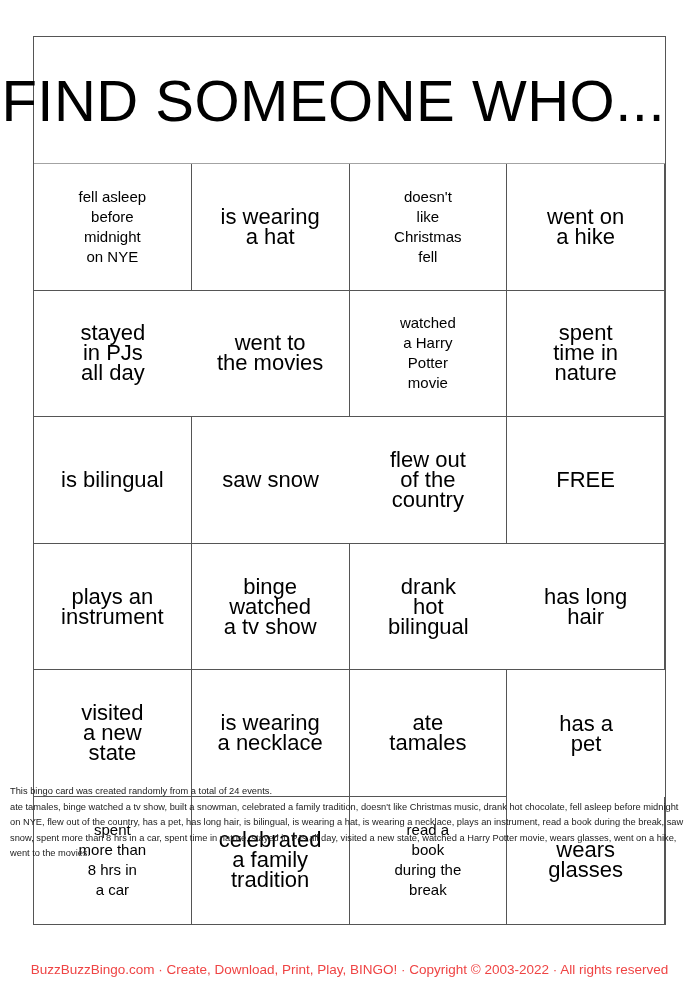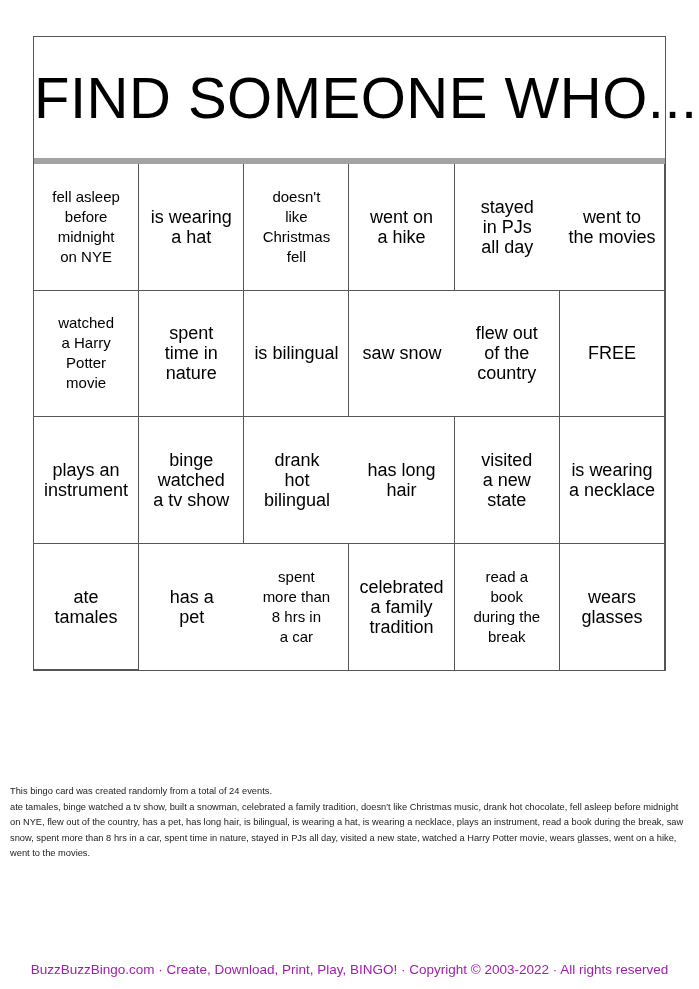--- a/index.html
+++ b/index.html
@@ -1,27 +1,27 @@
 <!DOCTYPE html>
 <html><head>
 <meta charset="utf-8">
 <style>
   html, body { margin:0; padding:0; background:#ffffff; }
   body { width:699px; height:989px; position:relative; font-family:"Liberation Sans", sans-serif; color:#000; overflow:hidden; }
   .card { position:absolute; left:33px; top:36px; width:633px; border:1px solid #555; box-sizing:border-box; }
-  .header { height:127px; display:flex; align-items:center; justify-content:flex-start; border-bottom:6px solid #a3a3a3; box-sizing:border-box; }
+  .header { height:127px; display:flex; align-items:center; justify-content:flex-end; border-bottom:1px solid #a3a3a3; box-sizing:border-box; }
   .header span { font-size:58px; letter-spacing:0.5px; white-space:nowrap; }
-  .grid { display:grid; grid-template-columns:repeat(6, 1fr); grid-auto-rows:126.6px; }
+  .grid { display:grid; grid-template-columns:repeat(4, 1fr); grid-auto-rows:126.6px; }
   .cell { display:flex; align-items:center; justify-content:center; text-align:center; border-right:1px solid #555; border-bottom:1px solid #555; box-sizing:border-box; padding:0 6px; line-height:20px; white-space:pre-line; }
   .cell:nth-child(5n) { border-right:none; }
   .cell.last-row { border-bottom:none; }
   .cell.s15 { font-size:15px; }
-  .cell.s18 { font-size:18px; }
+  .cell.s18 { font-size:22px; }
   .notes { position:absolute; left:10px; top:784px; width:680px; font-size:9.3px; line-height:15.5px; color:#222; }
-  .footer { position:absolute; left:0; top:962px; width:699px; text-align:center; font-size:13.5px; color:#a21caf; }
+  .footer { position:absolute; left:0; top:962px; width:699px; text-align:center; font-size:13.5px; color:#ef4444; }
 </style>
 </head>
 <body>
 
 <div class="card">
   <div class="header">
     <span>FIND SOMEONE WHO...</span>
   </div>
   <div class="grid" id="grid">
       <div class="cell s15">fell asleep

